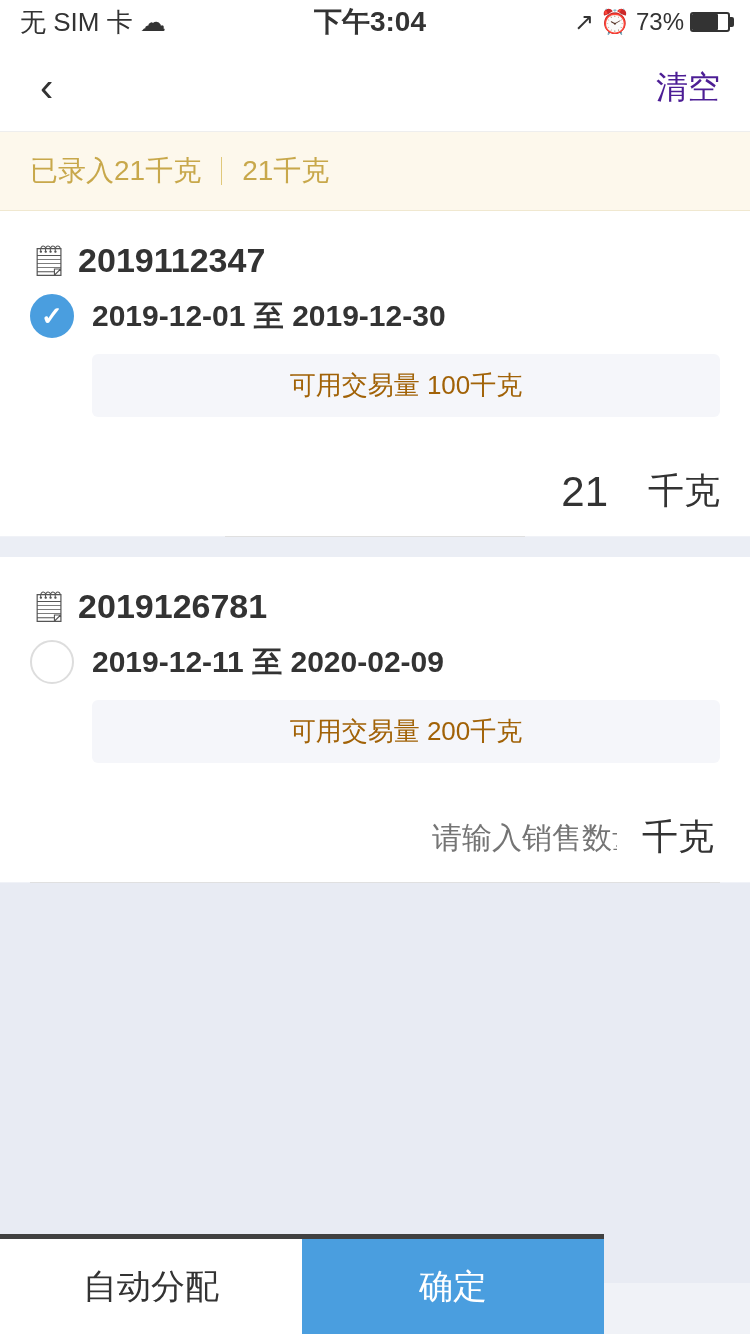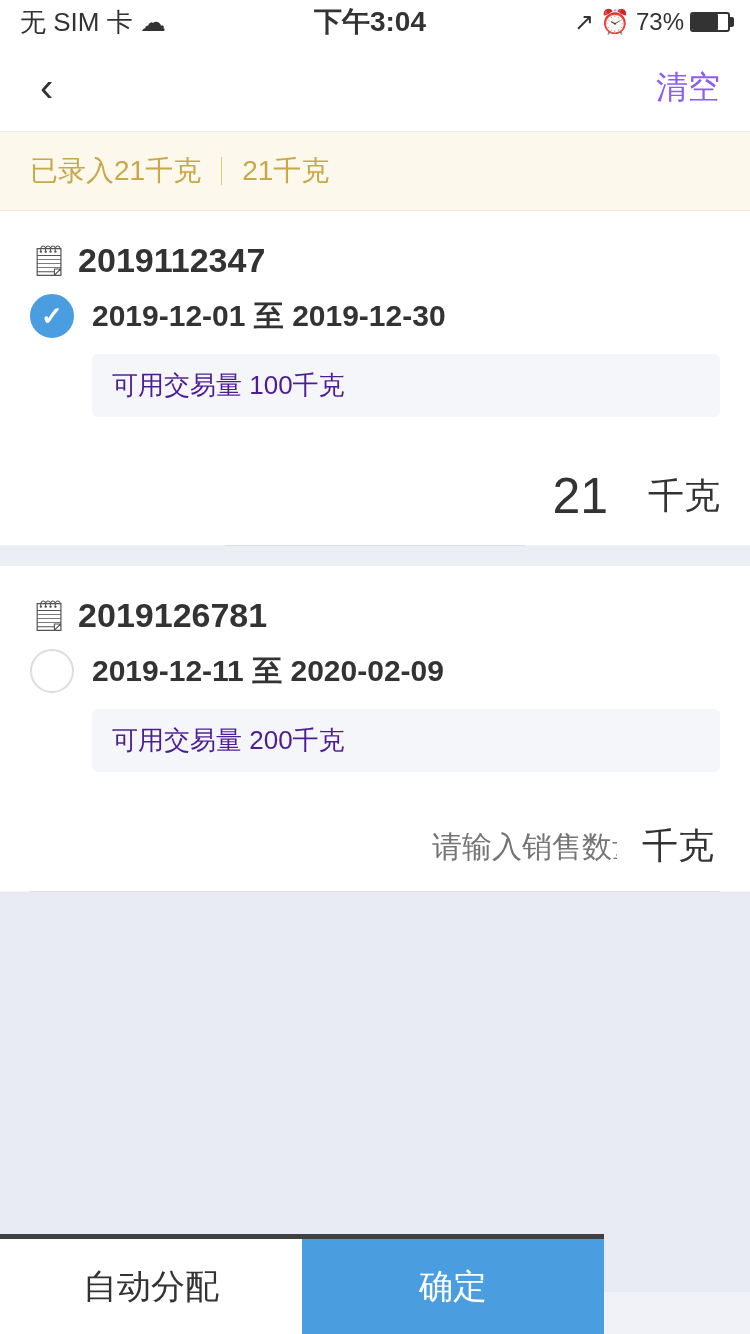--- a/index.html
+++ b/index.html
@@ -84,21 +84,21 @@
       cursor: pointer;
       padding: 10px;
     }
     .nav-title {
       font-size: 36px;
       font-weight: 600;
       color: #333;
     }
     .nav-clear {
       font-size: 32px;
-      color: #8b5cf6;
+      color: #4c1d95;
       cursor: pointer;
     }
 
     
     .summary-banner {
       background: #fdf8ec;
       padding: 20px 30px;
       display: flex;
       align-items: center;
       gap: 20px;
@@ -168,35 +168,36 @@
       font-size: 30px;
       color: #333;
       font-weight: bold;
     }
 
     .available-bar {
       background: #f5f6fa;
       border-radius: 6px;
       padding: 14px 20px;
       font-size: 26px;
-      color: #4c1d95;
+      color: #a16207;
       margin-left: 62px;
       margin-bottom: 10px;
+      text-align: center;
     }
 
     .quantity-row {
       display: flex;
       align-items: center;
       justify-content: flex-end;
       padding: 20px 30px;
       gap: 10px;
       background: #fff;
     }
     .quantity-value {
-      font-size: 50px;
+      font-size: 42px;
       font-weight: 400;
       color: #333;
     }
     .quantity-unit {
       font-size: 36px;
       color: #333;
     }
     .quantity-divider {
       width: 300px;
       height: 1px;

